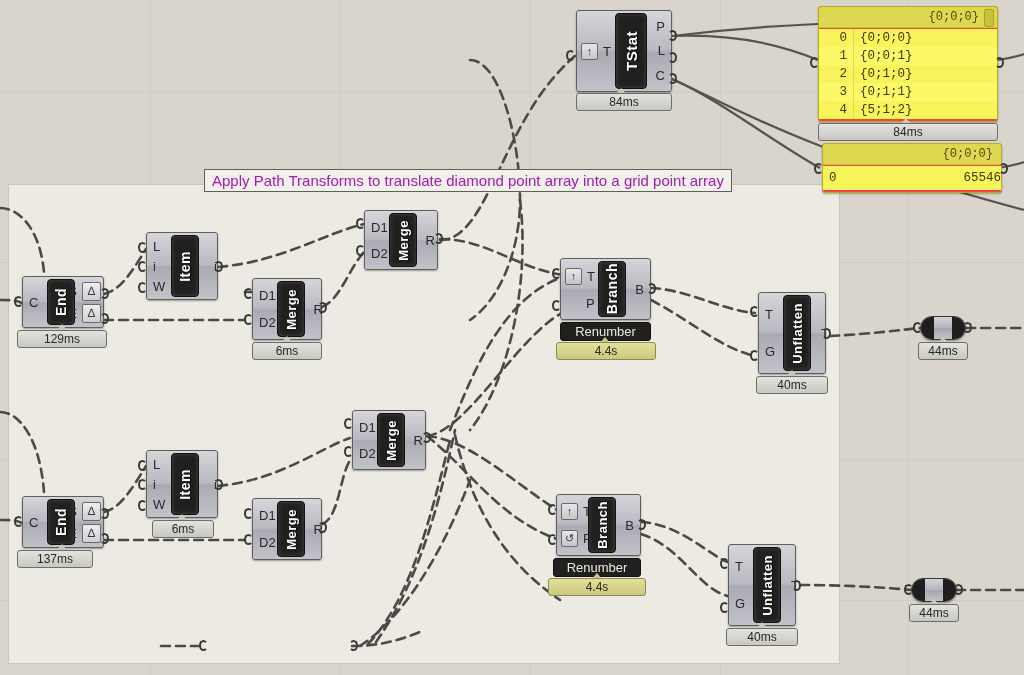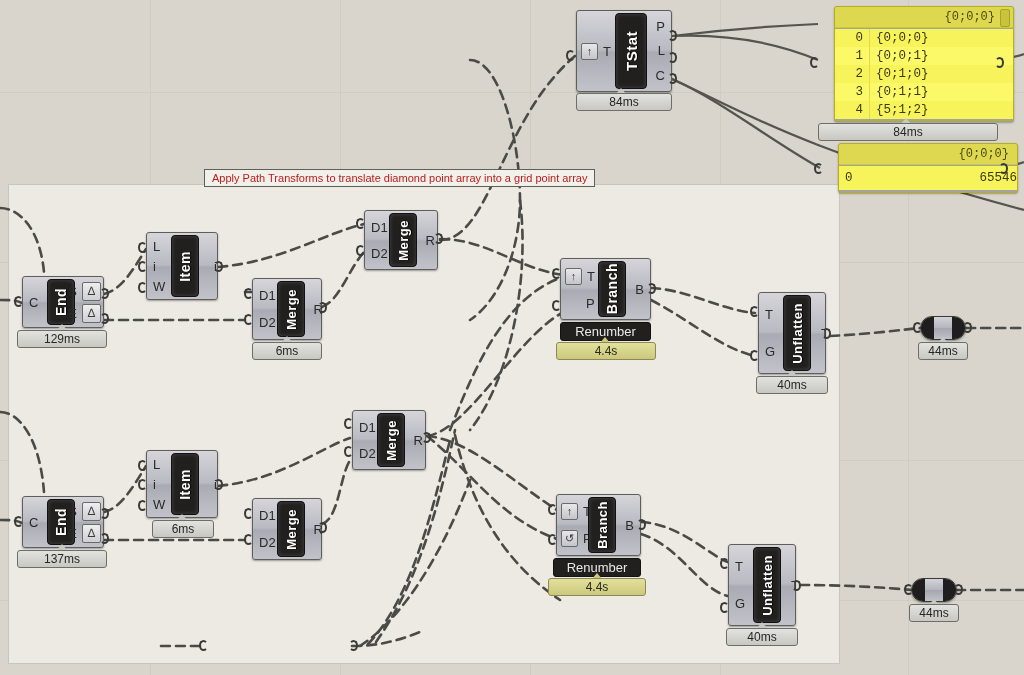--- a/index.html
+++ b/index.html
@@ -104,27 +104,26 @@
   }
   
   .notch{
     position:absolute;width:0;height:0;
     border-left:6px solid transparent;border-right:6px solid transparent;
   }
 
   
   .panel{
     position:absolute;
-    background:#a3a3a3;
+    background:#ef4444;
     border:1px solid #b5ae1e;
     border-radius:3px;
     box-shadow:0 1px 2px rgba(0,0,0,.3);
     overflow:hidden;
     box-sizing:border-box;
-    margin-left:16px;
   }
   .panel-head{
     background:#ddd84f;
     color:#4d4a14;font-size:12px;
     text-align:right;padding:3px 18px 3px 6px;
     border-bottom:1px solid #cdc73f;
     font-family:"Liberation Mono", monospace;
     position:relative;
   }
   .panel-scroll{
@@ -159,21 +158,21 @@
   .collapsed .cap-end.r{right:0;border-radius:0 11px 11px 0;}
   .collapsed .cluster-label{
     position:relative;z-index:2;font-size:13px;color:#1d1d1b;
     letter-spacing:1.2px;padding:0 6px;white-space:nowrap;
   }
 
   
   .annot{
     position:absolute;
     background:#f2f0ea;border:1px solid #5f5f5a;
-    color:#b91c1c;font-size:11px;
+    color:#a21caf;font-size:15px;
     padding:2px 7px;white-space:nowrap;box-sizing:border-box;
   }
 
   
   .blob{
     position:absolute;width:9px;height:11px;
     border:2px solid #3a3a37;border-radius:50%;
     background:transparent;box-sizing:border-box;
   }
   .blob.left{border-right-color:transparent;}
@@ -480,21 +479,21 @@
       <div class="port">
         <span class="pname">E</span>
         <span class="filticon">∆</span>
       </div>
     </div>
   </div>
   <div class="blob left" style="left:14px;top:516px"></div>
   <div class="blob right" style="left:100px;top:508px"></div>
   <div class="blob right" style="left:100px;top:533px"></div>
   <div class="notch" style="left:56px;top:544px;border-bottom:7px solid #c8c8c3;"></div>
-  <div class="timebar" style="left:17px;top:550px;width:90px;">137ms</div>
+  <div class="timebar" style="left:17px;top:550px;width:76px;">137ms</div>
 
   <div class="node" style="left:146px;top:450px;width:72px;height:68px;">
     <div class="side in">
       <div class="port">
         <span class="pname">L</span>
       </div>
       <div class="port">
         <span class="pname">i</span>
       </div>
       <div class="port">

